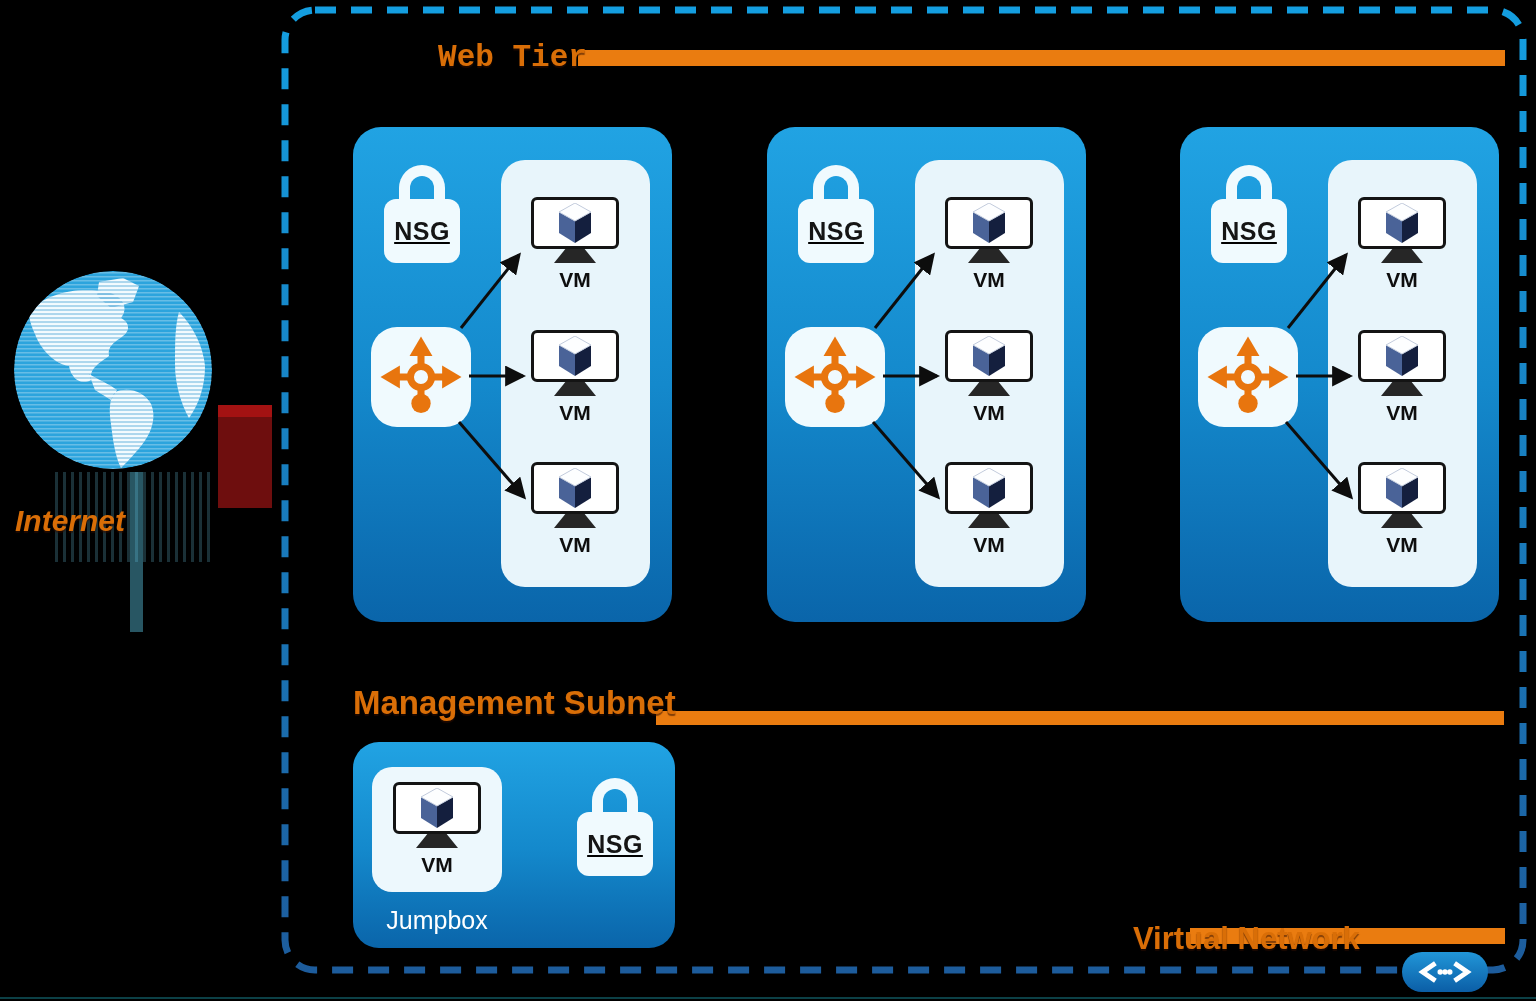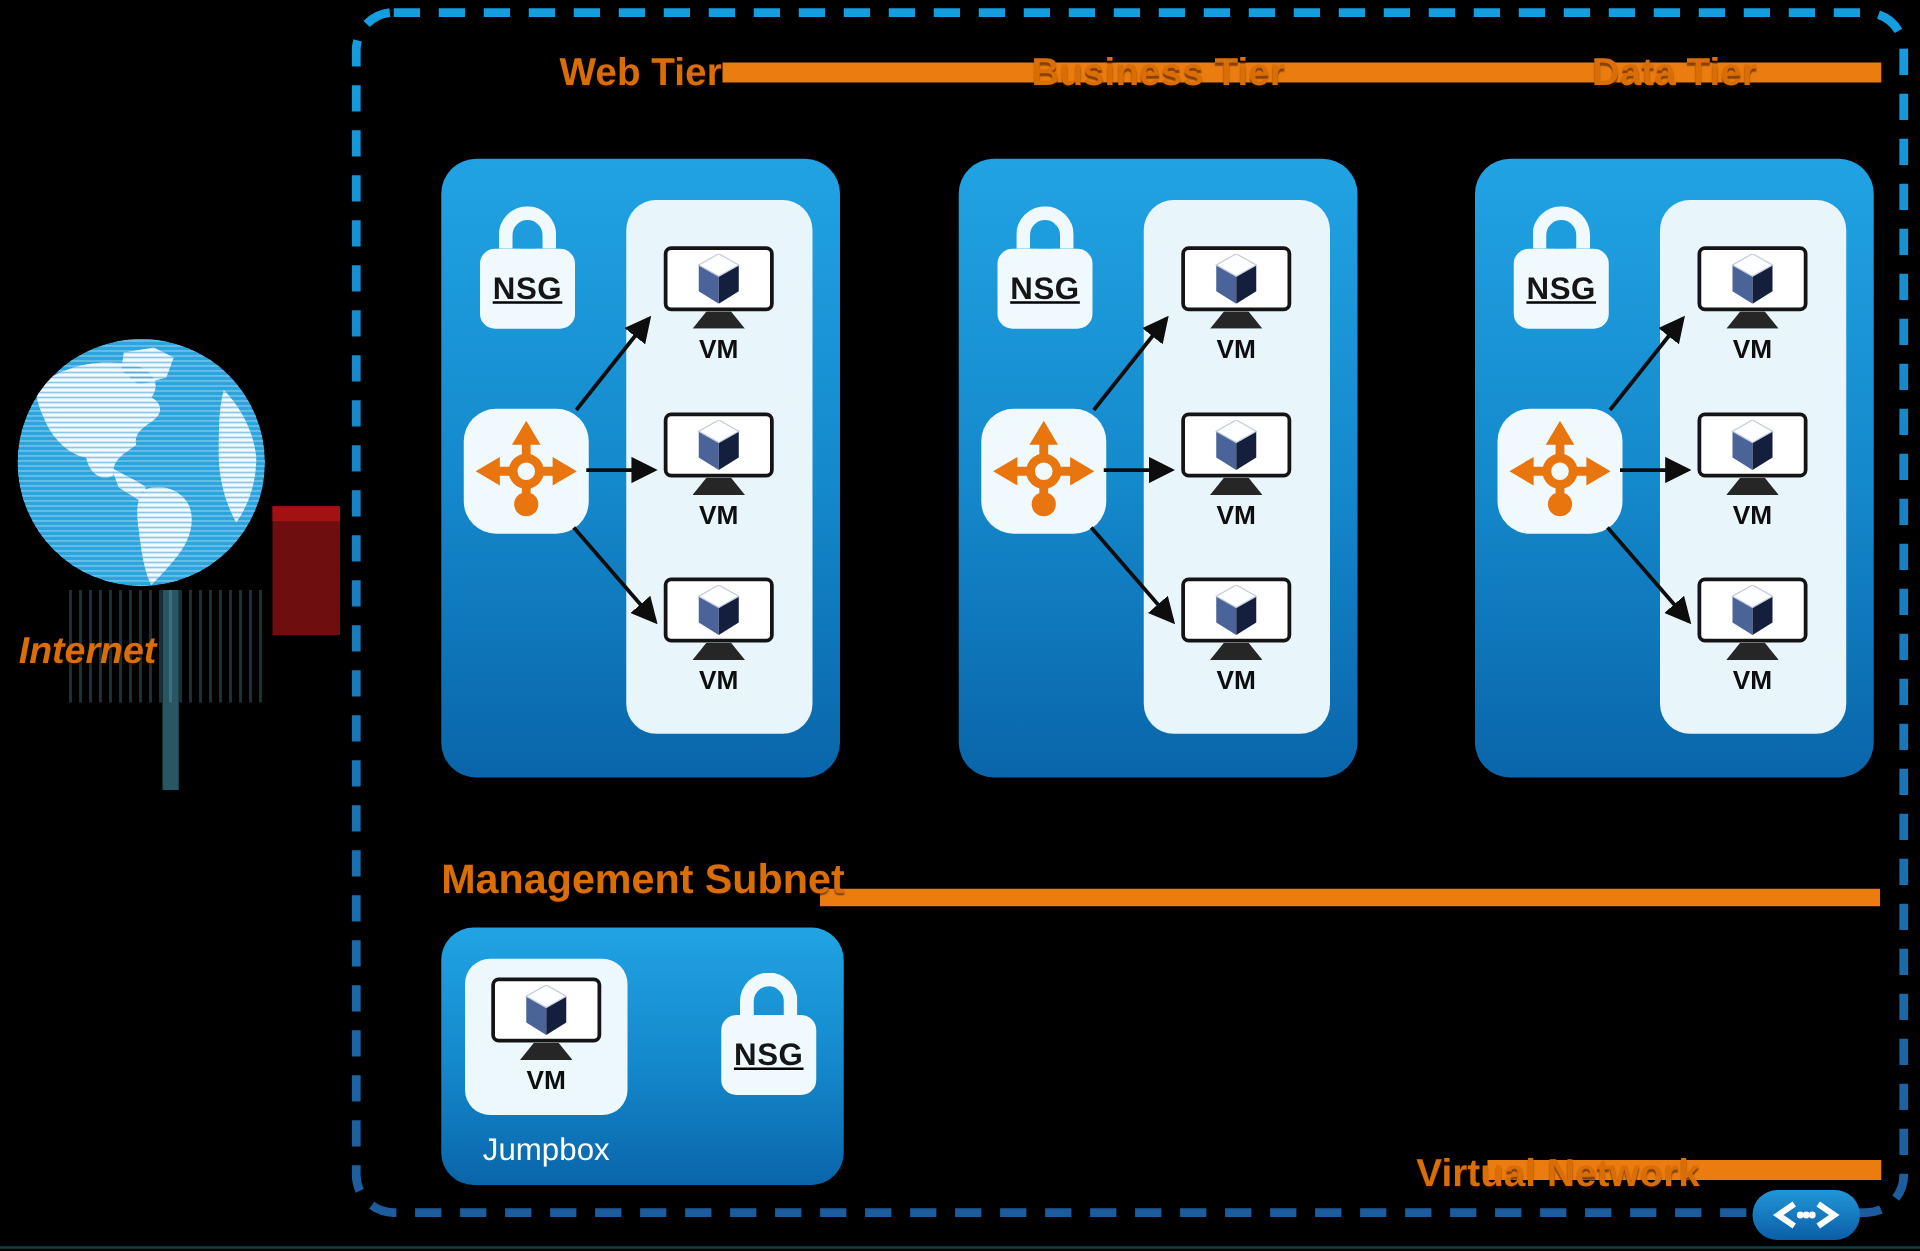--- a/index.html
+++ b/index.html
@@ -10,21 +10,21 @@
   
   .border-svg{position:absolute;left:0;top:0;z-index:1;pointer-events:none;}
 
   
   .orange-bar{position:absolute;background:#EA7C10;z-index:2;}
   .bar-top{left:578px;top:50px;width:927px;height:16px;}
   .bar-mgmt{left:656px;top:711px;width:848px;height:14px;}
   .bar-vnet{left:1190px;top:928px;width:315px;height:16px;}
   .diagram-title{position:absolute;z-index:3;color:#D96E07;font-weight:800;
                  text-shadow:0 2px 1px rgba(50,15,0,.55);white-space:nowrap;}
-  .tier-title{top:40px;width:319px;font-size:31px;text-align:center;}
+  .tier-title{top:40px;width:319px;font-size:31px;text-align:center;font-family:Liberation Mono, monospace;}
   .tt-web{left:353px;}  .tt-biz{left:767px;}  .tt-data{left:1180px;}
   .mgmt-title{left:353px;top:684px;font-size:33px;}
   .vnet-title{left:1133px;top:904px;font-size:31px;margin-top:17px;}
   .internet-label{left:15px;top:504px;width:216px;font-size:30px;text-align:left;font-style:italic;}
 
   
   .blue-box{position:absolute;border-radius:28px;z-index:2;
             background:linear-gradient(180deg,#21A3E3 0%,#1489CC 52%,#0A65AA 100%);}
   .tier-box{top:127px;width:319px;height:495px;}
   .tb-web{left:353px;} .tb-biz{left:767px;} .tb-data{left:1180px;}
@@ -131,22 +131,20 @@
       </g>
     </svg>
   </div>
   <div class="diagram-title internet-label">Internet</div>
 
   <div class="orange-bar bar-top"></div>
   <div class="orange-bar bar-mgmt"></div>
   <div class="orange-bar bar-vnet"></div>
 
   <div class="diagram-title tier-title tt-web">Web Tier</div>
-  <div class="diagram-title tier-title tt-biz">Business Tier</div>
-  <div class="diagram-title tier-title tt-data">Data Tier</div>
 
   <div class="blue-box tier-box tb-web">
     <div class="nsg nsg-tier">
       <div class="nsg-shackle"></div>
       <div class="nsg-body">
           <span>NSG</span>
         </div>
     </div>
     <div class="lb">
       <svg width="88" height="88" viewBox="0 0 100 100">

